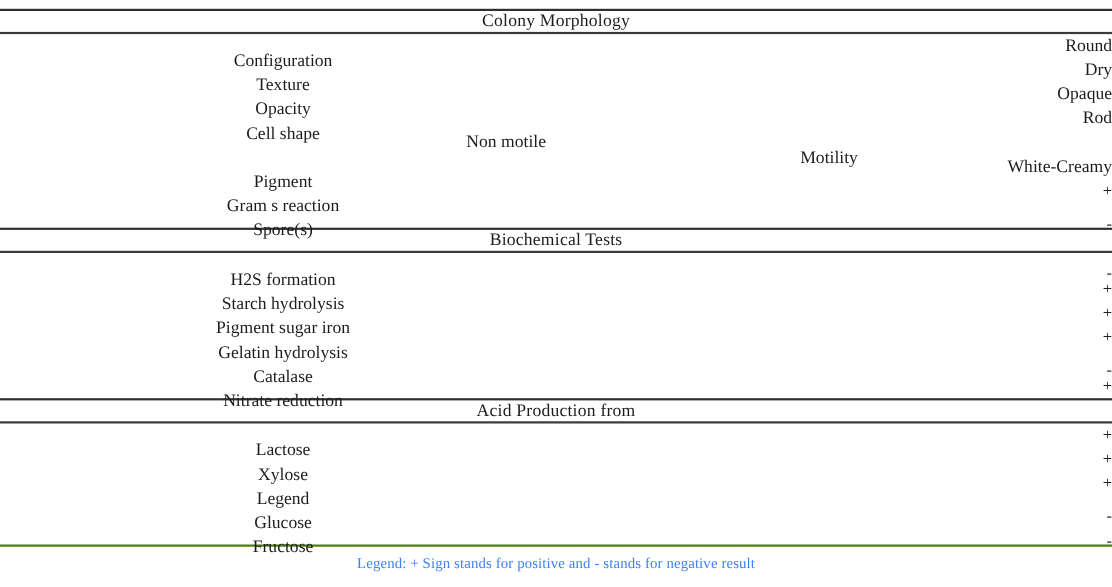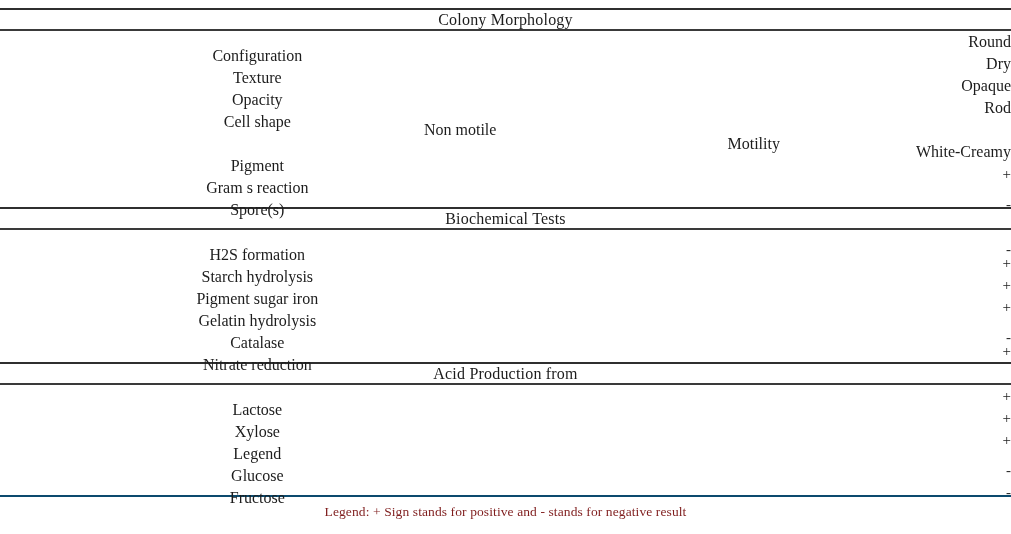--- a/index.html
+++ b/index.html
@@ -11,21 +11,21 @@
   body {
     width: 1011px;
     height: 534px;
     font-family: "Liberation Serif", "DejaVu Serif", serif;
     color: #1c1c1c;
     overflow: hidden;
   }
   .paper-table {
     width: 1011px;
     margin-top: 8px;
-    border-bottom: 2px solid #0c4a6e;
+    border-bottom: 2px solid #4d7c0f;
   }
   .sec-header {
     height: 23px;
     line-height: 19px;
     border-top: 2px solid #2f2f2f;
     border-bottom: 2px solid #3a3a3a;
     text-align: center;
     font-size: 16px;
     letter-spacing: 0.2px;
   }
@@ -46,21 +46,21 @@
   .cell.value.neg {
     transform: translateY(8px);
     font-size: 15px;
     color: #2a2a2a;
   }
   .sign { font-size: 15px; }
   .legend {
     margin-top: 7px;
     text-align: center;
     font-size: 13.5px;
-    color: #7f1d1d;
+    color: #3b82f6;
     letter-spacing: 0.1px;
   }
 </style>
 </head>
 <body>
 
 <div class="paper-table">
 
   <div class="sec-header">Colony Morphology</div>
 

